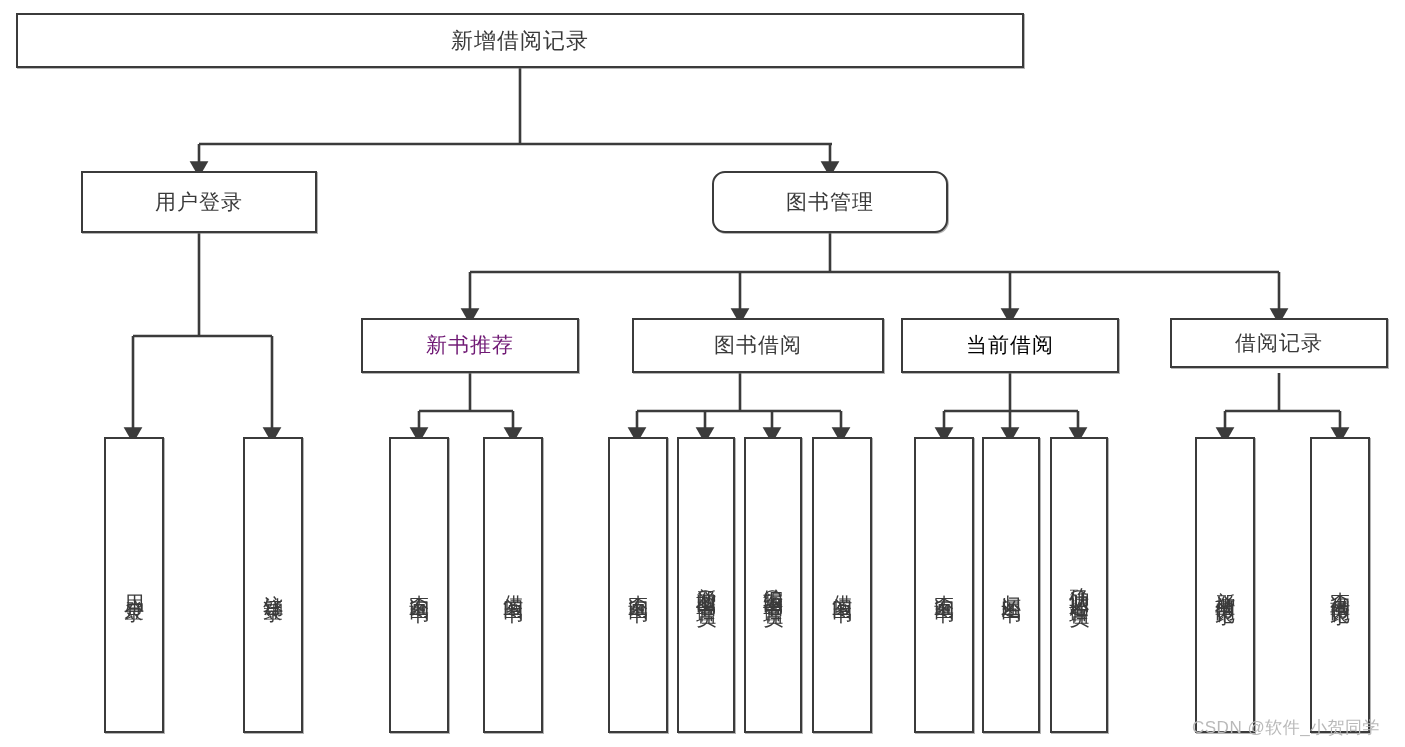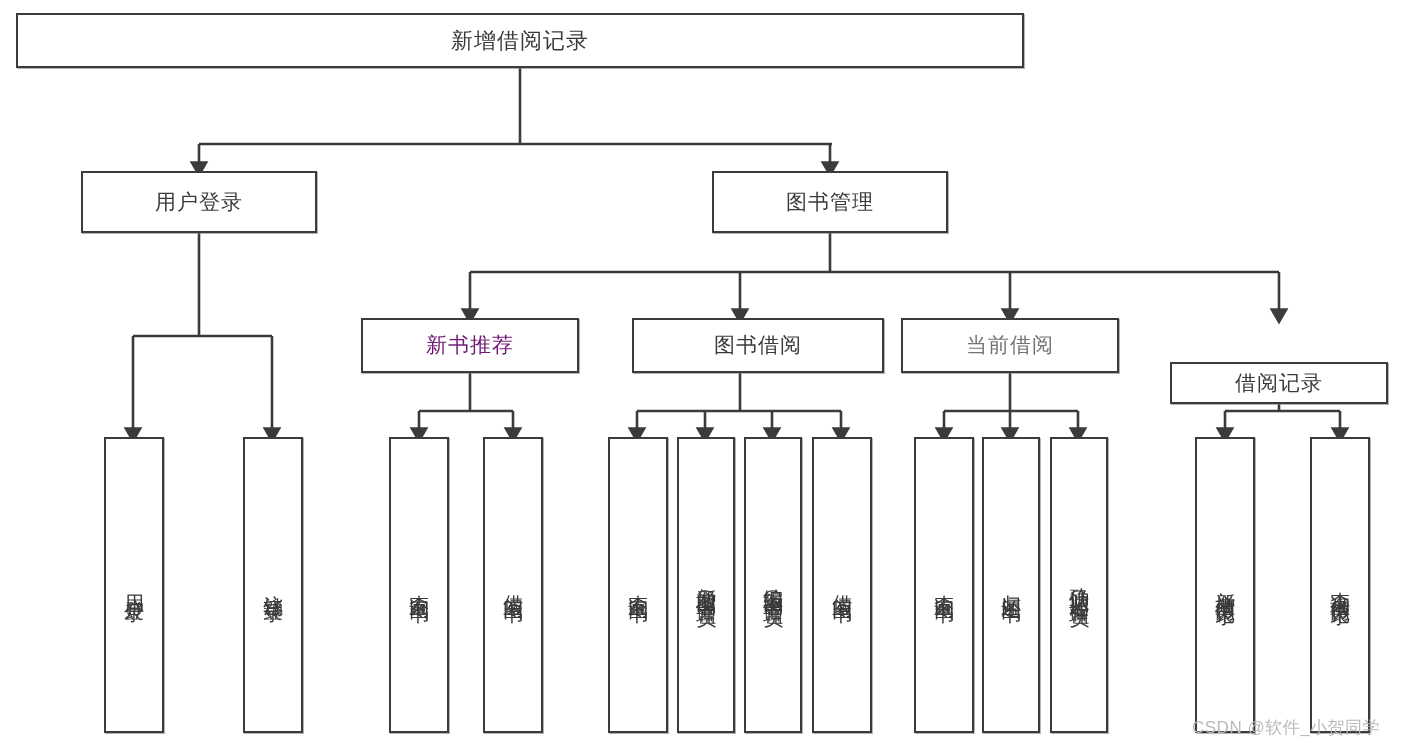--- a/index.html
+++ b/index.html
@@ -109,33 +109,33 @@
       </g>
   </svg>
 
   <div id="node-layer">
       <div class="node root" style="left: 16px; top: 13px; width: 1008px; height: 55px; border-color: rgb(59, 59, 59);">
         <span class="label" style="color: rgb(58, 58, 58);">新增借阅记录</span>
       </div>
       <div class="node" style="left: 81px; top: 171px; width: 236px; height: 62px; border-color: rgb(59, 59, 59);">
         <span class="label" style="color: rgb(58, 58, 58);">用户登录</span>
       </div>
-      <div class="node" style="left: 712px; top: 171px; width: 236px; height: 62px; border-color: rgb(59, 59, 59);">
+      <div class="node" style="left: 712px; top: 171px; width: 236px; height: 62px; border-color: rgb(59, 59, 59); border-radius: 13px;">
         <span class="label" style="color: rgb(58, 58, 58);">图书管理</span>
       </div>
       <div class="node" style="left: 361px; top: 318px; width: 218px; height: 55px; border-color: rgb(59, 59, 59);">
         <span class="label" style="color: #701a75;">新书推荐</span>
       </div>
       <div class="node" style="left: 632px; top: 318px; width: 252px; height: 55px; border-color: rgb(59, 59, 59);">
         <span class="label" style="color: rgb(58, 58, 58);">图书借阅</span>
       </div>
       <div class="node" style="left: 901px; top: 318px; width: 218px; height: 55px; border-color: rgb(59, 59, 59);">
-        <span class="label" style="color: #737373; text-align: center;">当前借阅</span>
+        <span class="label" style="color: #000000; text-align: center;">当前借阅</span>
       </div>
-      <div class="node" style="left: 1170px; top: 318px; width: 218px; height: 42px; border-color: rgb(59, 59, 59); margin-top: 44px;">
+      <div class="node" style="left: 1170px; top: 318px; width: 218px; height: 50px; border-color: rgb(59, 59, 59);">
         <span class="label" style="color: rgb(58, 58, 58);">借阅记录</span>
       </div>
       <div class="node vertical" style="left: 104px; top: 437px; width: 60px; height: 296px; border-color: rgb(59, 59, 59);">
         <span class="label" style="color: rgb(58, 58, 58);">用户登录</span>
       </div>
       <div class="node vertical" style="left: 243px; top: 437px; width: 60px; height: 296px; border-color: rgb(59, 59, 59);">
         <span class="label" style="color: rgb(58, 58, 58);">注销登录</span>
       </div>
       <div class="node vertical" style="left: 389px; top: 437px; width: 60px; height: 296px; border-color: rgb(59, 59, 59);">
         <span class="label" style="color: rgb(58, 58, 58);">查询图书</span>

